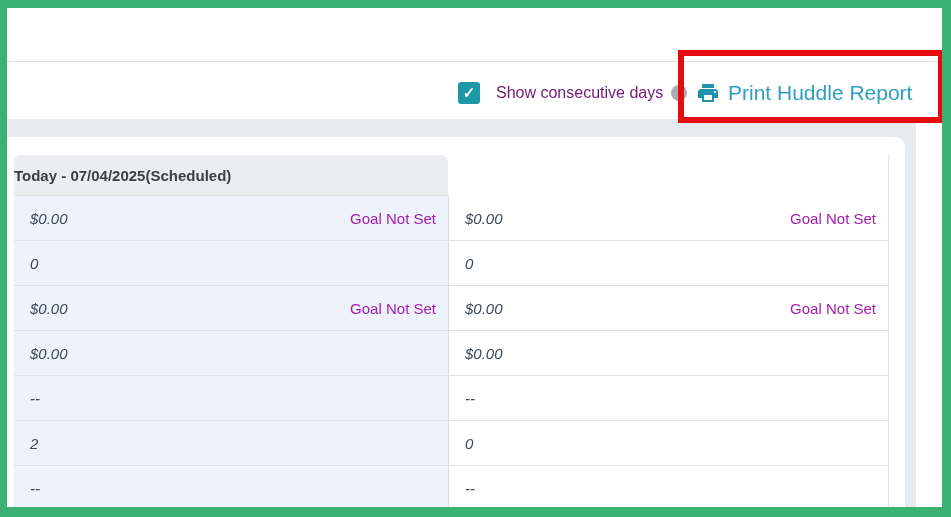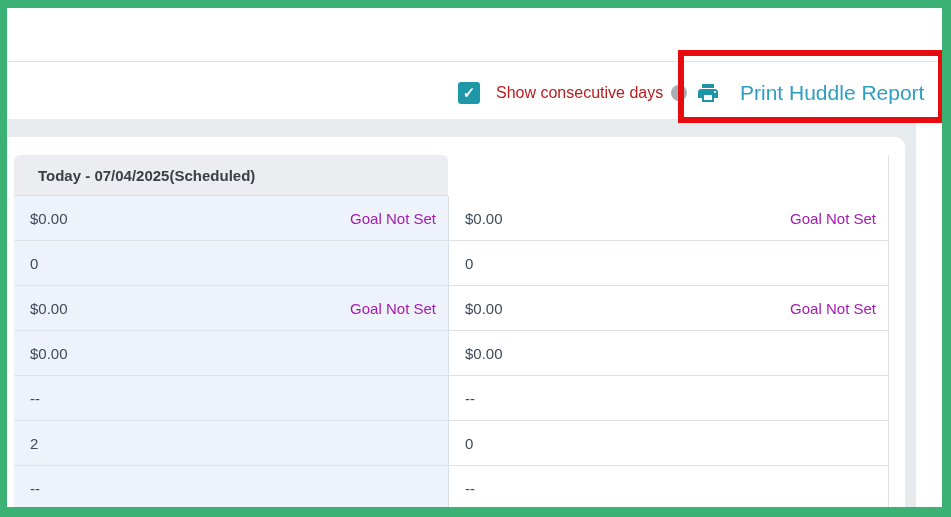--- a/index.html
+++ b/index.html
@@ -46,38 +46,38 @@
     font-weight: bold;
     display: flex; align-items: center; justify-content: center;
     z-index: 3;
     cursor: pointer;
   }
   .checkbox-label {
     position: absolute;
     left: 496px; top: 83px;
     height: 20px; line-height: 20px;
     font-size: 16px;
-    color: #b91c1c;
+    color: #701a75;
     z-index: 3;
     white-space: nowrap;
   }
   .hidden-circle {
     position: absolute;
     left: 671px; top: 85px;
     width: 16px; height: 16px;
     border-radius: 50%;
     background: #A9AEB4;
     z-index: 4;
   }
   .print-button {
     position: absolute;
     left: 696px; top: 78px;
     height: 30px;
     display: flex; align-items: center;
-    gap: 20px;
+    gap: 8px;
     z-index: 6;
     cursor: pointer;
     background: transparent;
     border: none;
   }
   .print-icon svg { display: block; }
   .print-label {
     font-size: 21px;
     color: #2E9FC0;
     white-space: nowrap;
@@ -119,36 +119,36 @@
     z-index: 2;
     border-right: 1px solid #DFE3E8;
   }
   .thead { display: flex; height: 41px; }
   .th {
     background: #EBEDF0;
     font-size: 15px;
     font-weight: bold;
     color: #3B4045;
     display: flex; align-items: center;
-    padding-left: 24px;
+    padding-left: 0;
     border-bottom: 1px solid #D9DEE3;
   }
   .th.col-left  { width: 434px; border-top-left-radius: 6px; border-top-right-radius: 6px; }
   .th.col-right { flex: 1; border-left: 2px solid #FAFBFC; border-top-left-radius: 6px; border-top-right-radius: 6px; }
 
   .trow { display: flex; height: 45px; }
   .cell {
     display: flex; align-items: center; justify-content: space-between;
     padding: 0 12px 0 16px;
     border-bottom: 1px solid #DFE3E8;
     font-size: 15px;
   }
   .cell.left  { width: 434px; background: #EEF2FA; }
   .cell.right { flex: 1; background: #FFFFFF; border-left: 1px solid #D9DEE3; }
-  .cell .val  { color: #3E4A59; }
+  .cell .val  { color: #3E4A59; font-style: italic; }
   .cell .note { color: #a21caf; }
 </style>
 </head>
 <body>
 
 <div class="viewport">
 
   <div class="gray-section"></div>
   <div class="card"></div>
 

